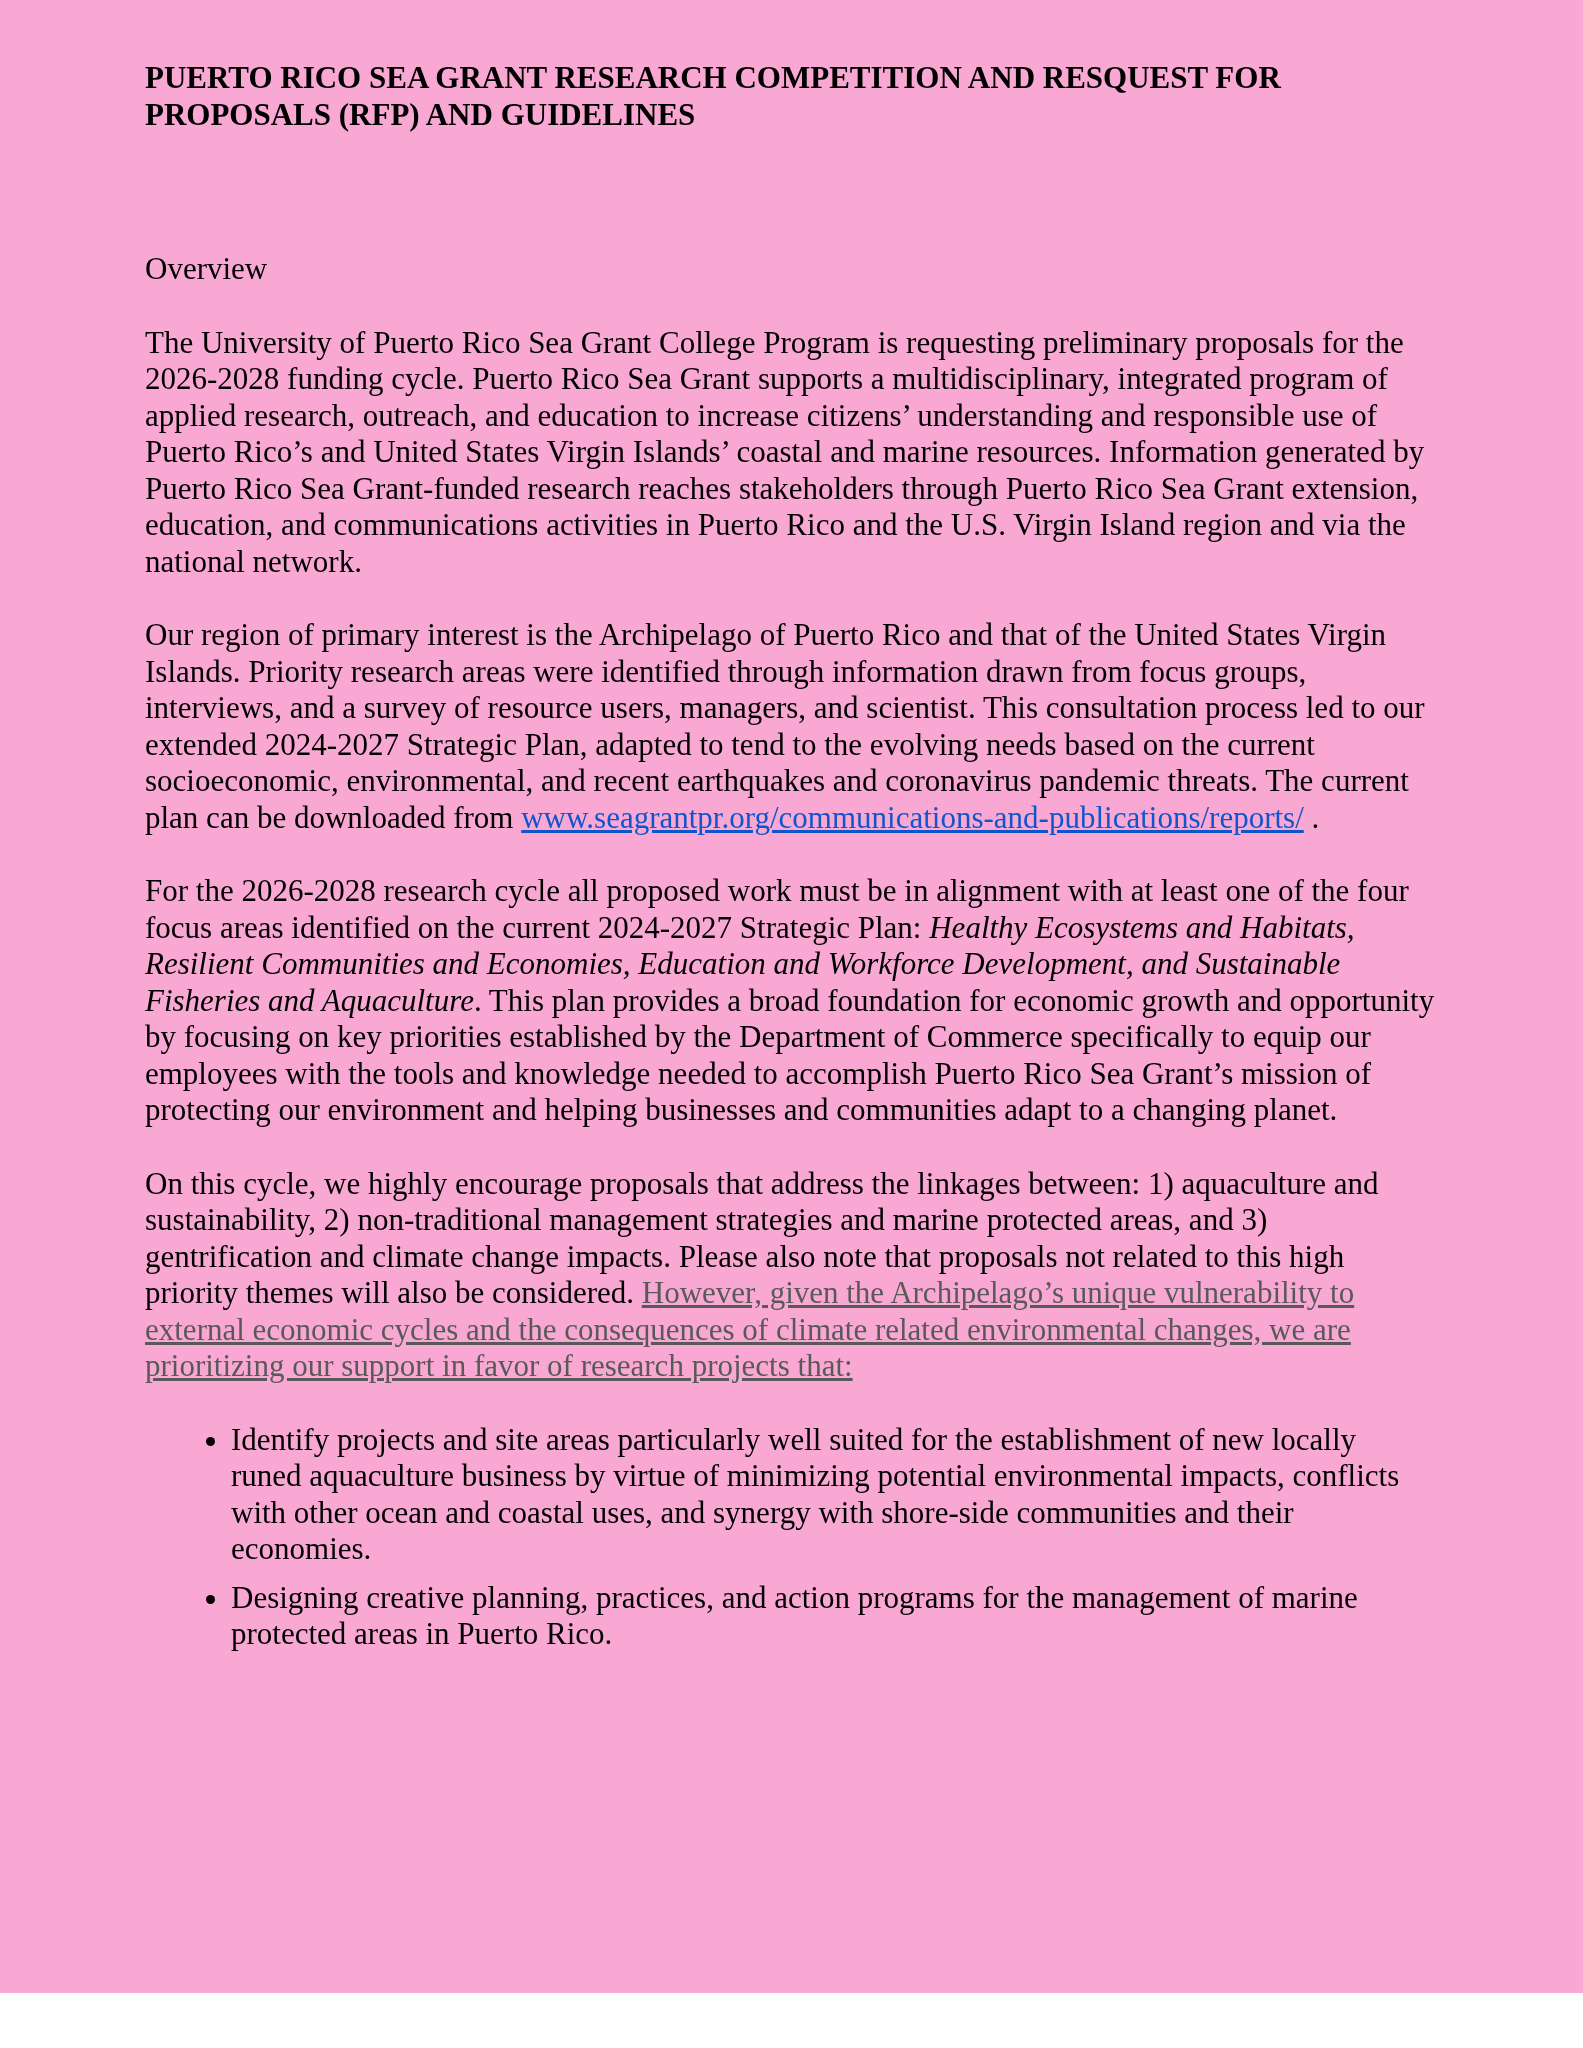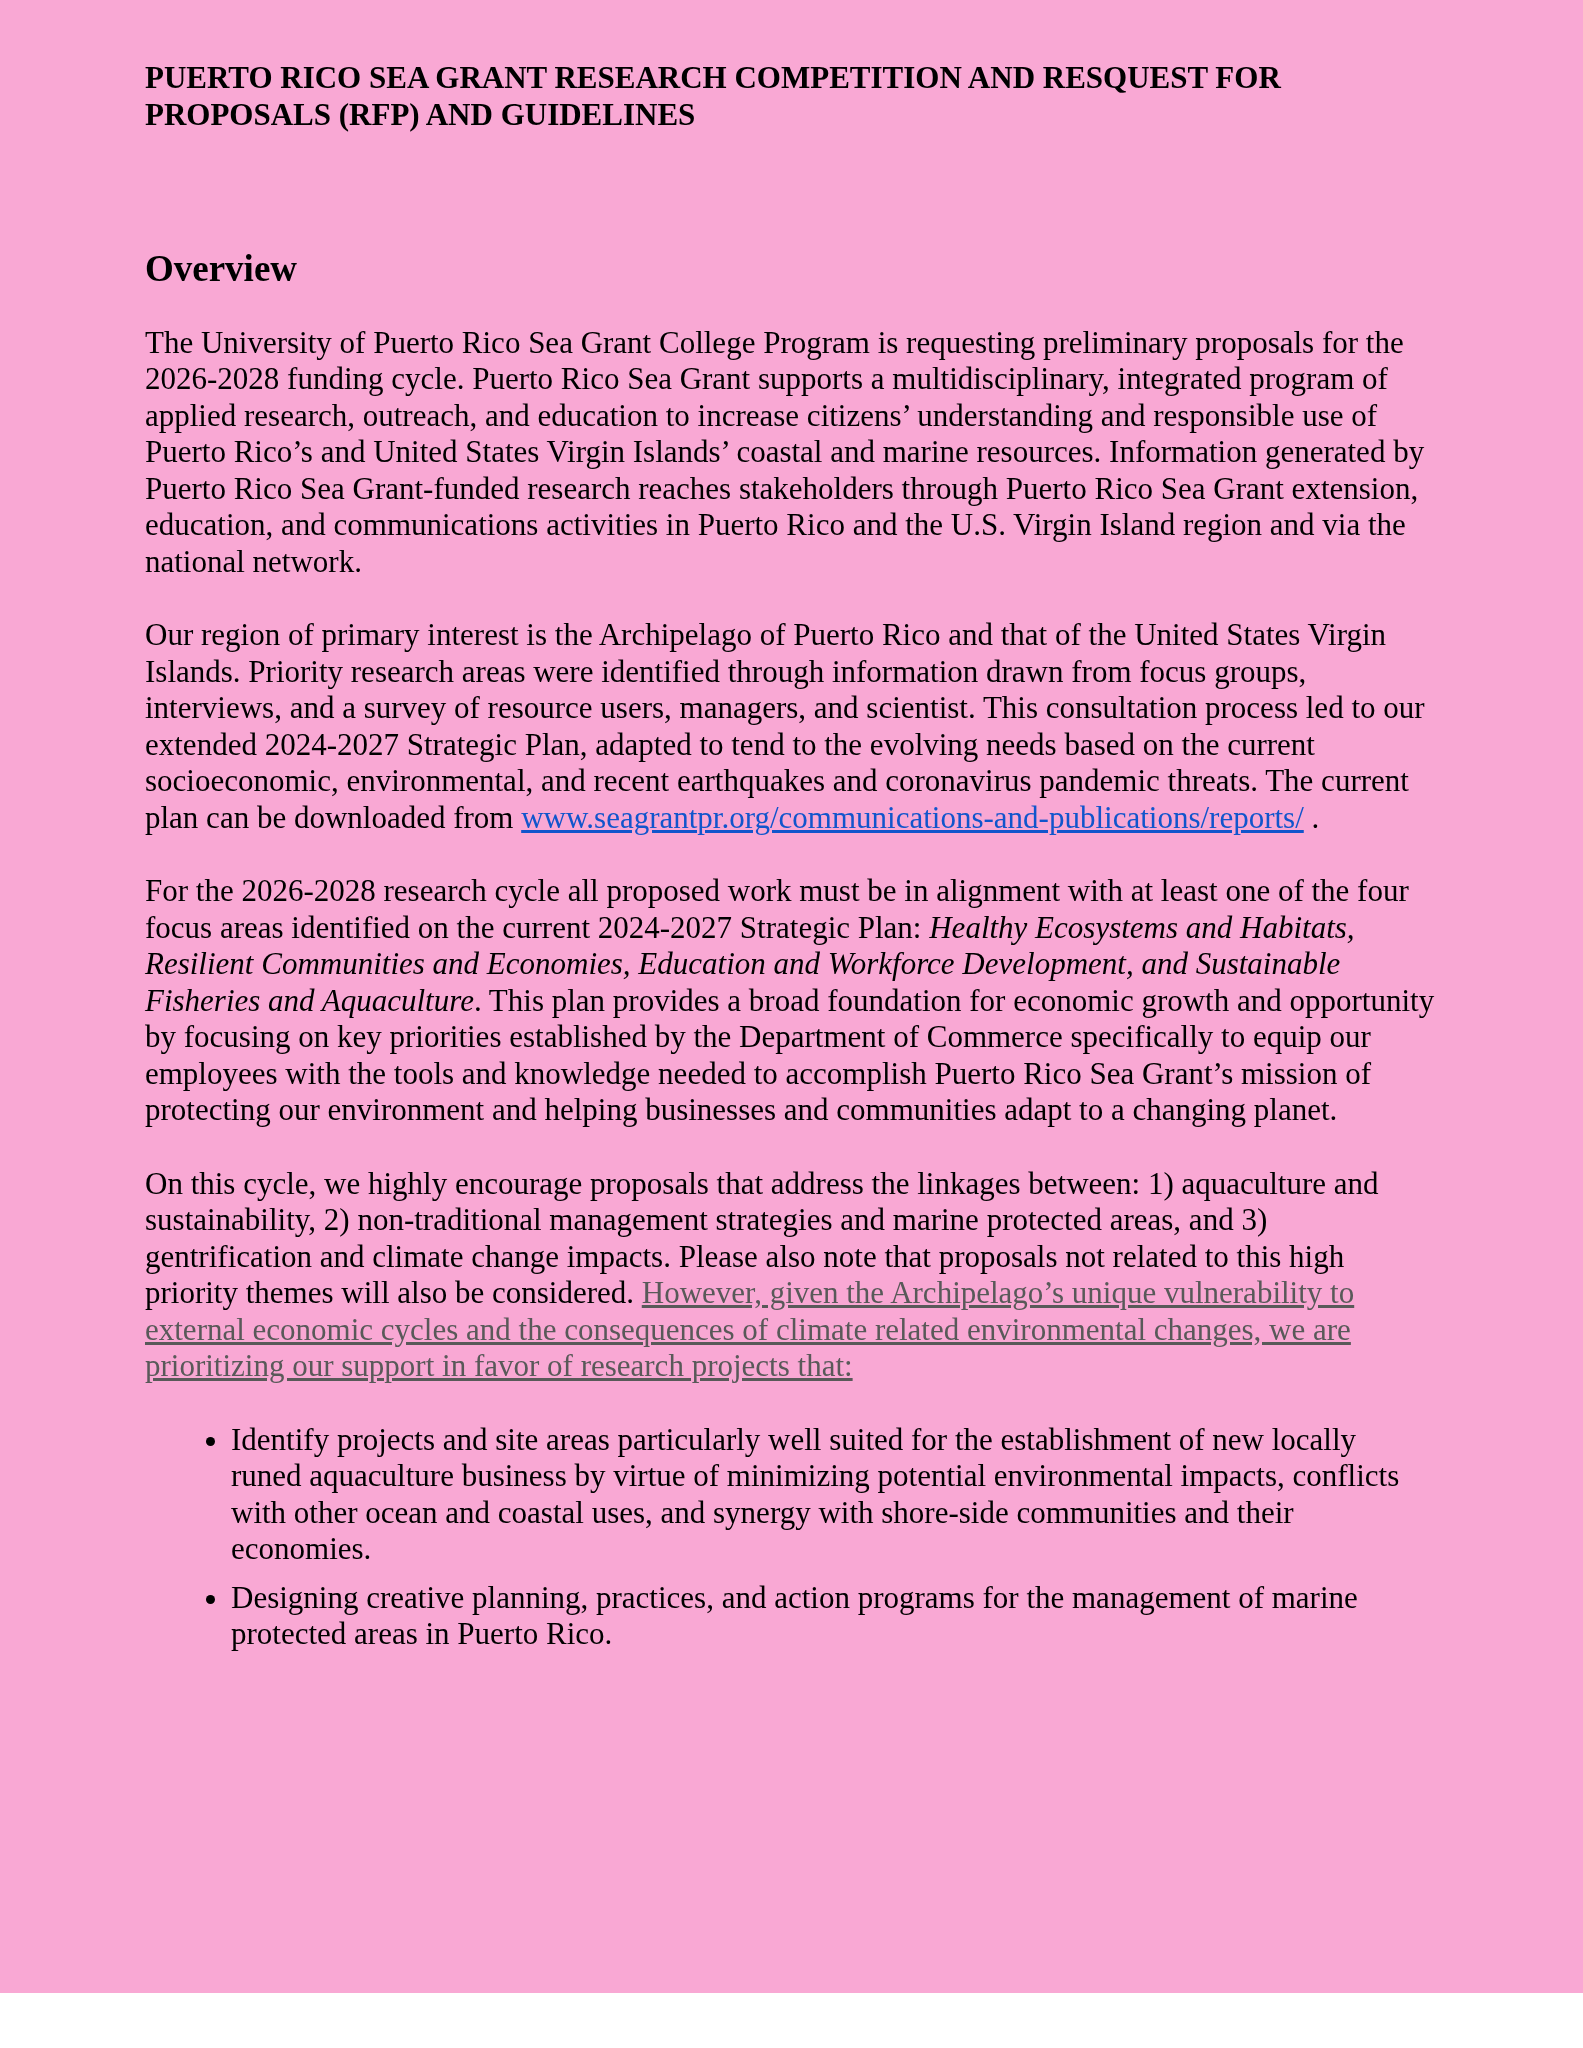--- a/index.html
+++ b/index.html
@@ -19,22 +19,22 @@
       line-height: 36.5px;
       color: #000000;
       overflow: hidden;
     }
     .doc-title {
       font-size: 31px;
       font-weight: bold;
       margin: 0 0 118px 0;
     }
     .section-heading {
-      font-size: 37px;
-      font-weight: bold;
+      font-size: 31px;
+      font-weight: normal;
       margin: 8px 0 37px 0;
     }
     p.body-para {
       margin: 0 0 37px 0;
     }
     .doc-link {
       color: #1155CC;
     }
     .muted {
       color: #595959;

